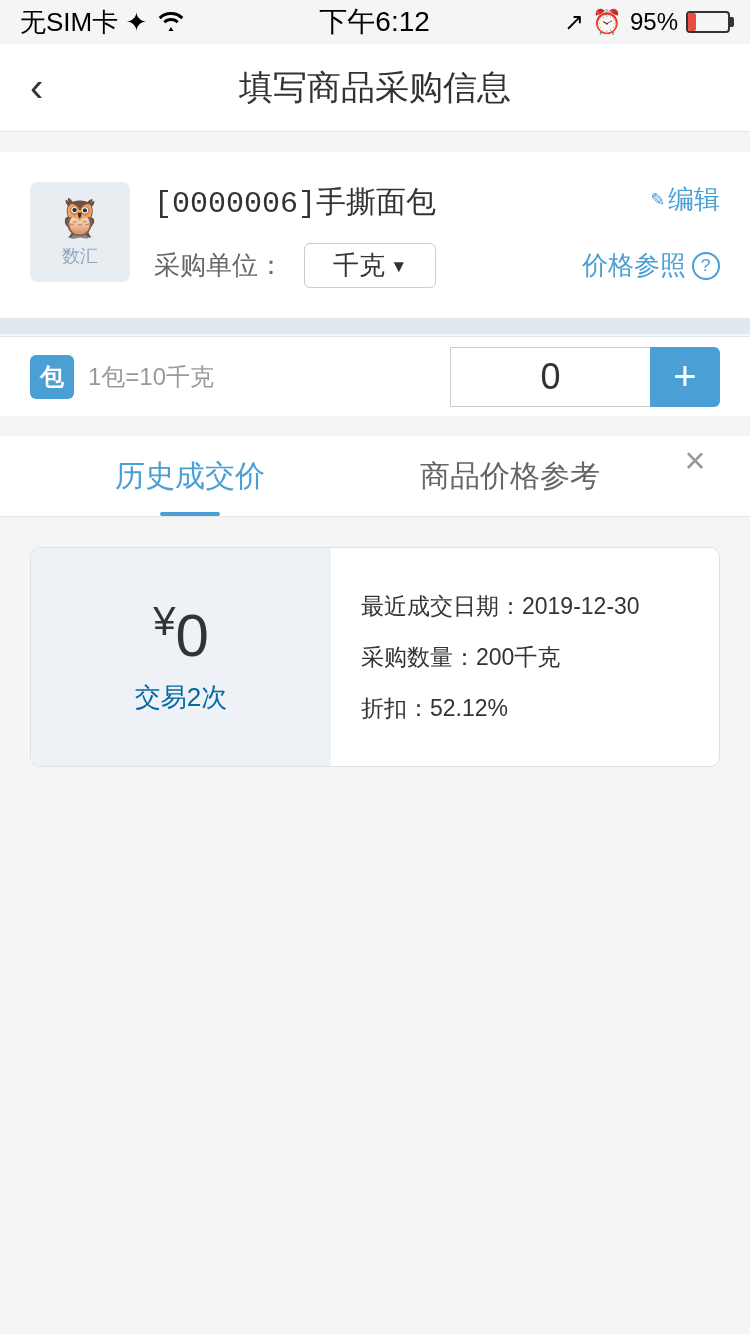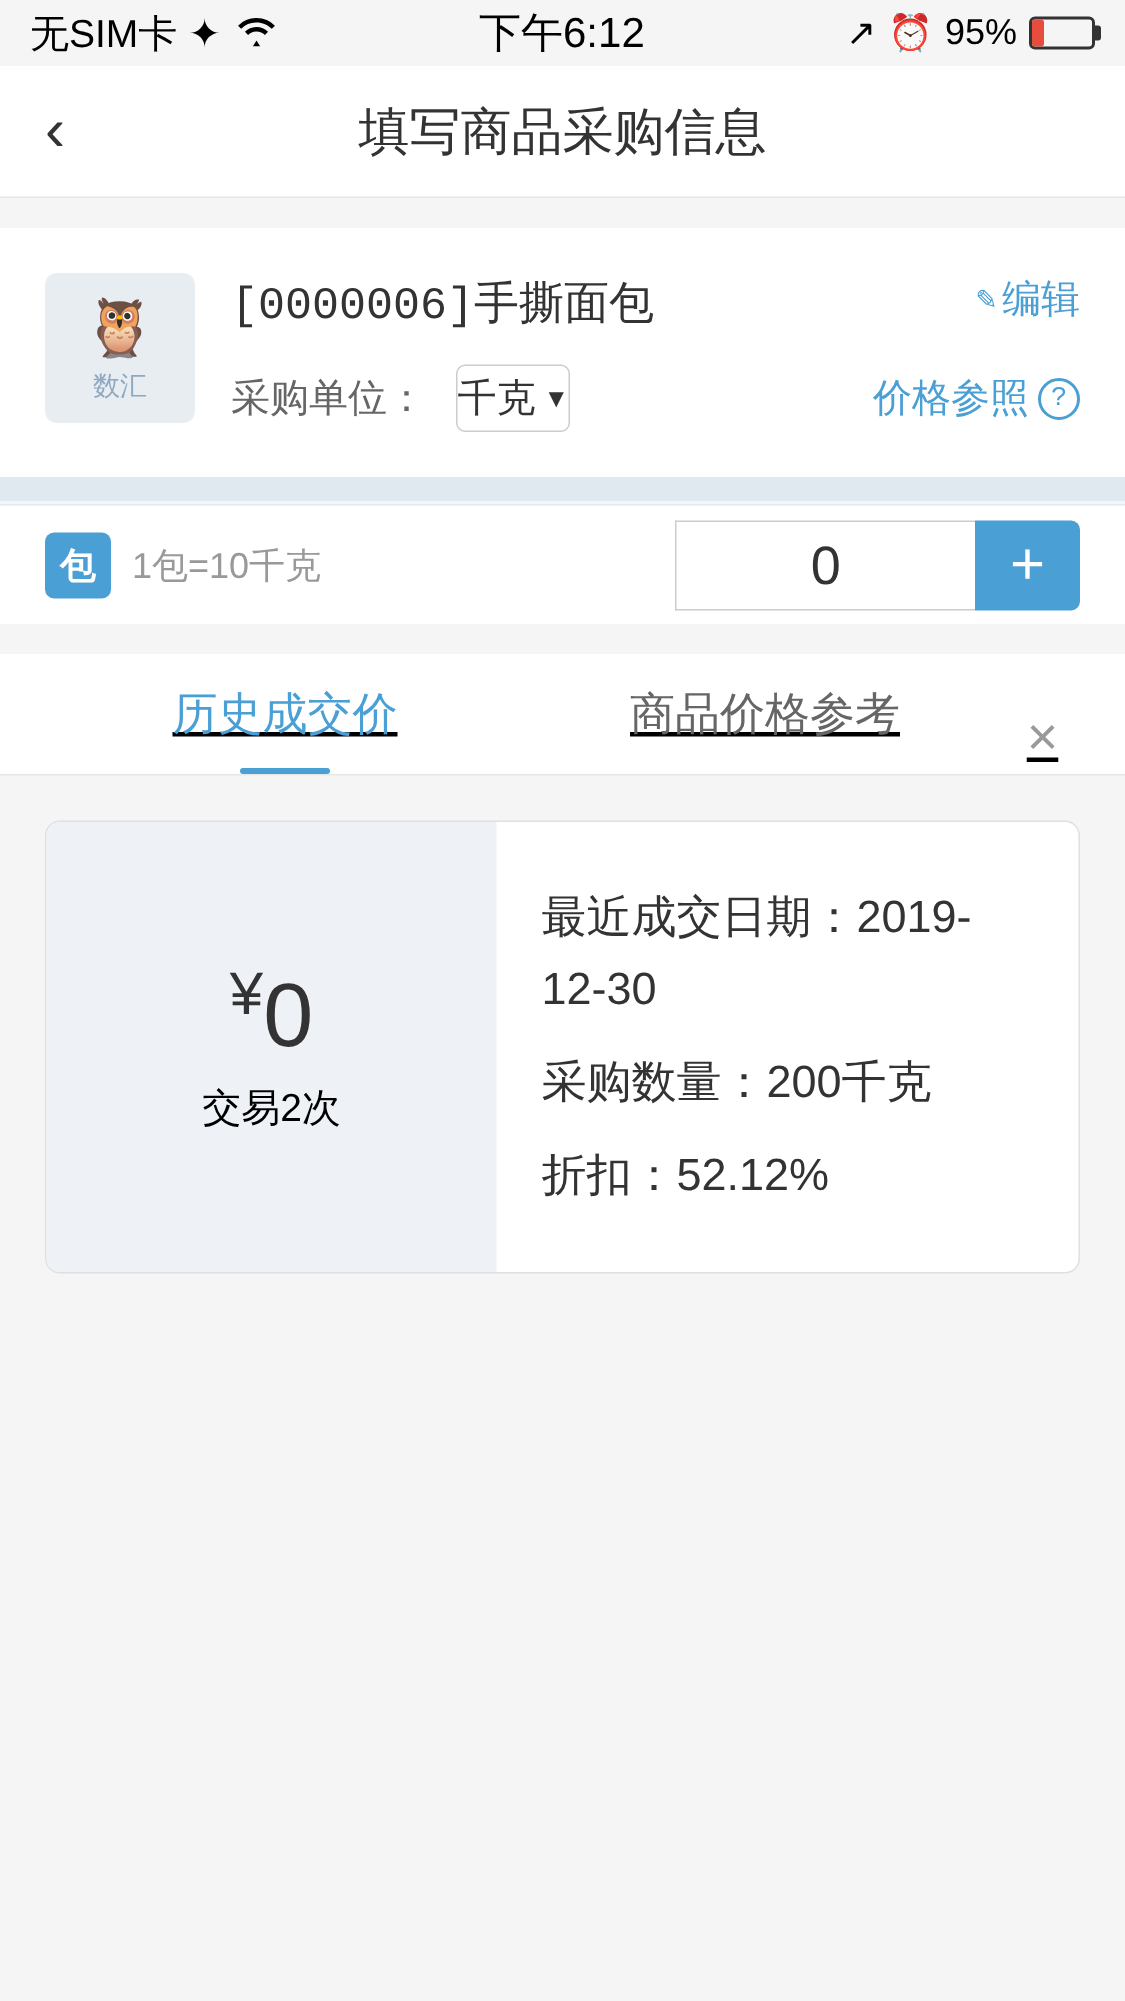--- a/index.html
+++ b/index.html
@@ -138,21 +138,21 @@
     .unit-label {
       font-size: 26px;
       color: #666;
       display: flex;
       align-items: center;
       gap: 20px;
     }
     .unit-select {
       border: 1px solid #ccc;
       border-radius: 6px;
-      padding: 4px 0;
+      padding: 4px 28px;
       font-size: 26px;
       color: #333;
       background: #fff;
       display: flex;
       align-items: center;
       gap: 6px;
       cursor: pointer;
     }
     .price-ref-link {
       font-size: 26px;
@@ -234,25 +234,24 @@
       justify-content: center;
       cursor: pointer;
       border-radius: 0 6px 6px 0;
     }
 
     
     .tab-bar {
       background: #fff;
       margin-top: 20px;
       display: flex;
-      align-items: flex-end;
+      align-items: flex-start;
       border-bottom: 1px solid #e5e5e5;
       padding: 0 30px;
       position: relative;
-      text-decoration: underline;
     }
     .tab-item {
       flex: 1;
       height: 80px;
       display: flex;
       flex-direction: column;
       align-items: center;
       justify-content: center;
       font-size: 30px;
       color: #666;
@@ -304,33 +303,33 @@
       justify-content: center;
       padding: 40px 30px;
     }
     .price-amount {
       font-size: 60px;
       color: #333;
       font-weight: 400;
     }
     .price-transactions {
       font-size: 26px;
-      color: #000000;
+      color: #0369a1;
       margin-top: 10px;
     }
     .price-right {
       flex: 1;
       padding: 40px 30px;
       display: flex;
       flex-direction: column;
       gap: 14px;
       justify-content: center;
     }
     .price-detail-row {
-      font-size: 30px;
+      font-size: 23px;
       color: #333;
       line-height: 1.6;
     }
 
     
     .gray-separator {
       width: 100%;
       height: 16px;
       background: #e0e8f0;
     }

